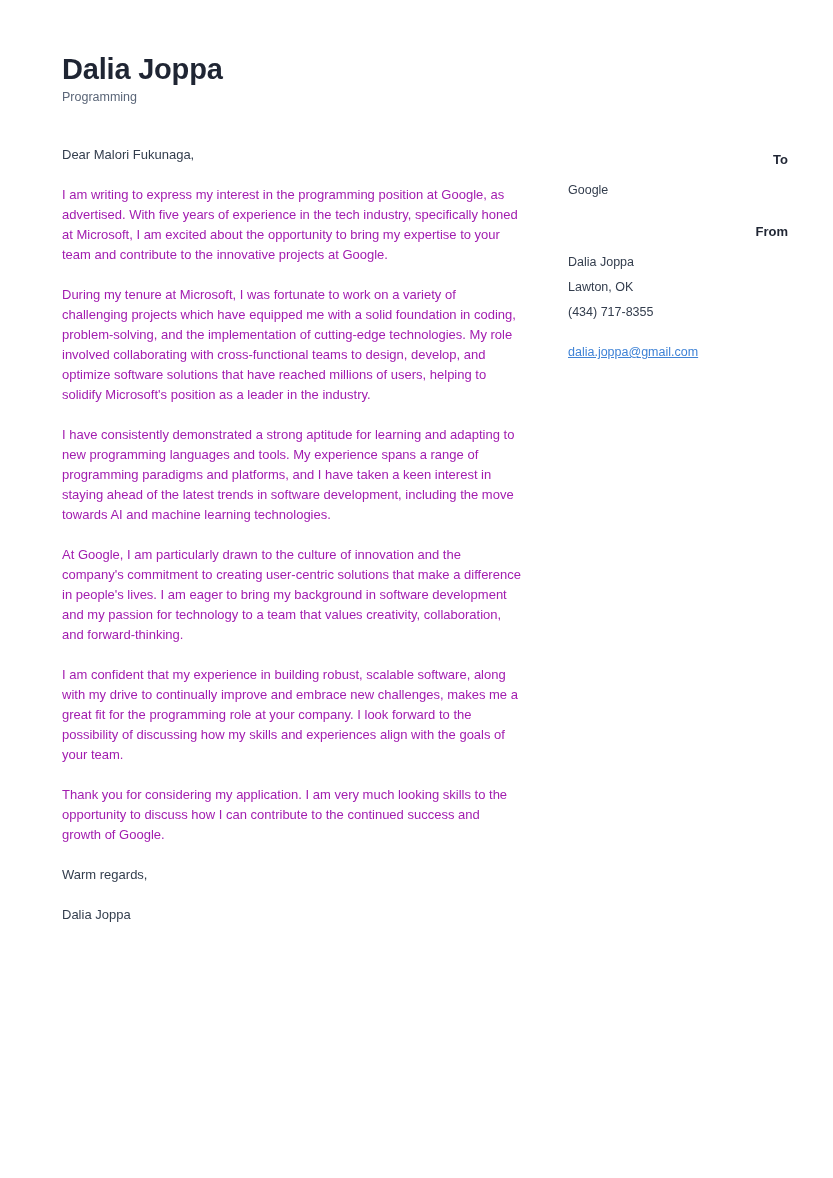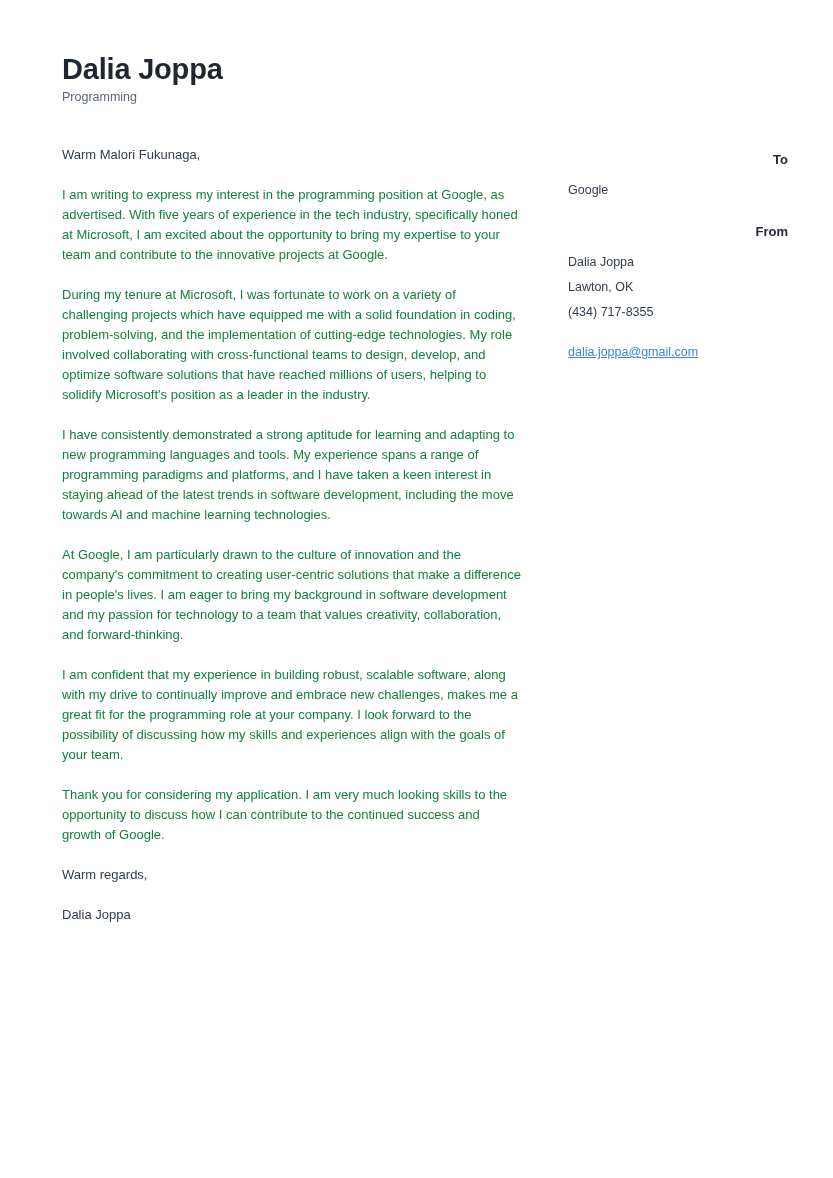--- a/index.html
+++ b/index.html
@@ -61,21 +61,21 @@
   .salutation {
     font-size: 13px;
     line-height: 20px;
     margin: 0 0 20px 0;
     color: #333d4d;
   }
   .letter-paragraph {
     font-size: 13px;
     line-height: 20px;
     margin: 0 0 20px 0;
-    color: #15803d;
+    color: #a21caf;
   }
   .closing-line {
     font-size: 13px;
     line-height: 20px;
     margin: 0 0 20px 0;
     color: #333d4d;
   }
   .signature-name {
     font-size: 13px;
     line-height: 20px;
@@ -115,21 +115,21 @@
 <div class="page">
 
   <div class="header">
     <h1 class="applicant-name">Dalia Joppa</h1>
     <p class="applicant-role">Programming</p>
   </div>
 
   <div class="columns">
 
     <div class="letter-col">
-      <p class="salutation">Warm Malori Fukunaga,</p>
+      <p class="salutation">Dear Malori Fukunaga,</p>
       <p class="letter-paragraph">I am writing to express my interest in the programming position at Google, as advertised. With five years of experience in the tech industry, specifically honed at Microsoft, I am excited about the opportunity to bring my expertise to your team and contribute to the innovative projects at Google.</p>
       <p class="letter-paragraph">During my tenure at Microsoft, I was fortunate to work on a variety of challenging projects which have equipped me with a solid foundation in coding, problem-solving, and the implementation of cutting-edge technologies. My role involved collaborating with cross-functional teams to design, develop, and optimize software solutions that have reached millions of users, helping to solidify Microsoft's position as a leader in the industry.</p>
       <p class="letter-paragraph">I have consistently demonstrated a strong aptitude for learning and adapting to new programming languages and tools. My experience spans a range of programming paradigms and platforms, and I have taken a keen interest in staying ahead of the latest trends in software development, including the move towards AI and machine learning technologies.</p>
       <p class="letter-paragraph">At Google, I am particularly drawn to the culture of innovation and the company's commitment to creating user-centric solutions that make a difference in people's lives. I am eager to bring my background in software development and my passion for technology to a team that values creativity, collaboration, and forward-thinking.</p>
       <p class="letter-paragraph">I am confident that my experience in building robust, scalable software, along with my drive to continually improve and embrace new challenges, makes me a great fit for the programming role at your company. I look forward to the possibility of discussing how my skills and experiences align with the goals of your team.</p>
       <p class="letter-paragraph">Thank you for considering my application. I am very much looking skills to the opportunity to discuss how I can contribute to the continued success and growth of Google.</p>
       <p class="closing-line">Warm regards,</p>
       <p class="signature-name">Dalia Joppa</p>
     </div>
 

